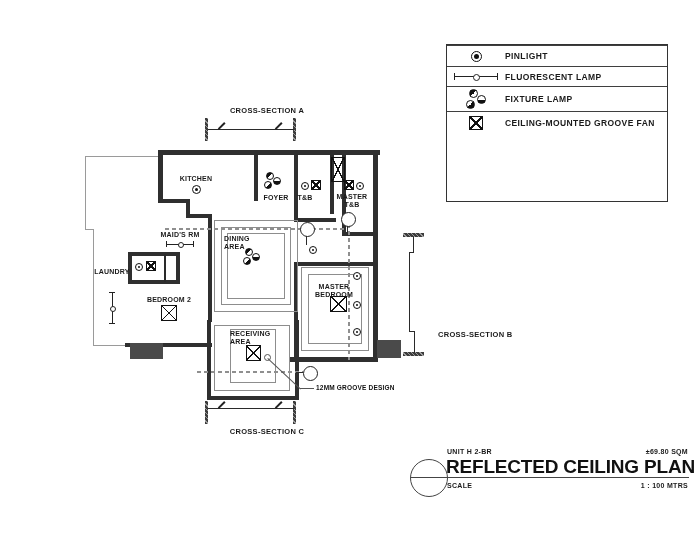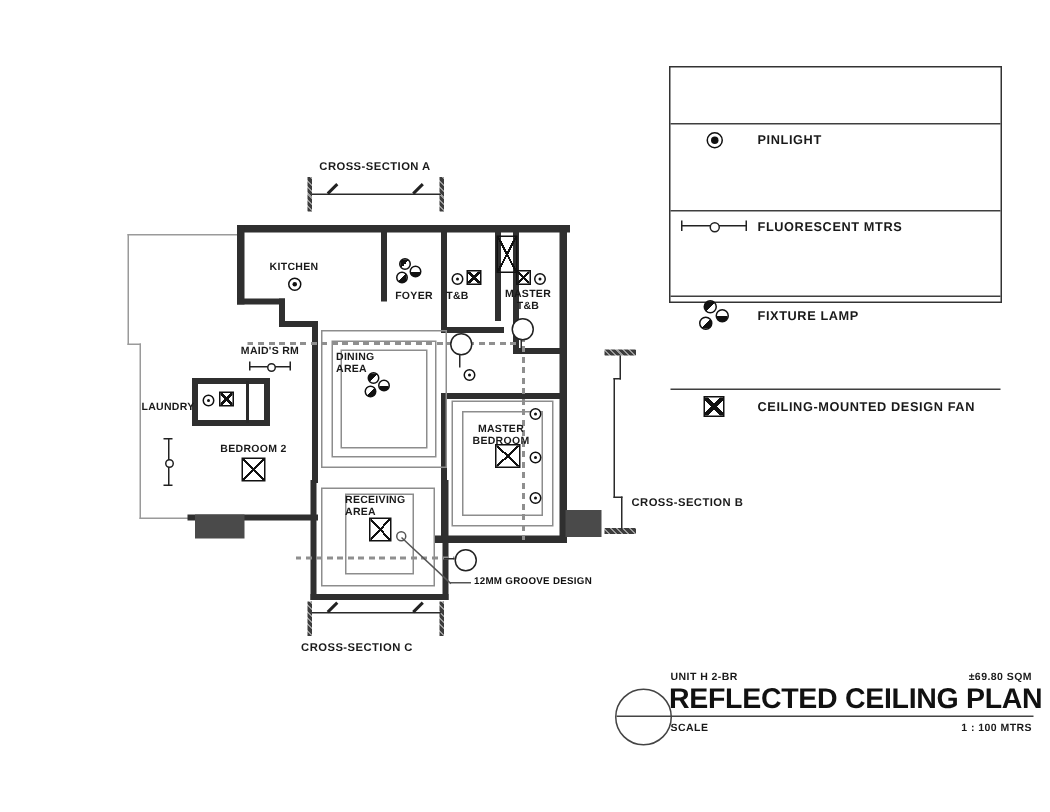--- a/index.html
+++ b/index.html
@@ -10,21 +10,21 @@
   .darkblk{position:absolute;background:#4a4a4a;}
   .gline{position:absolute;background:#9a9a9a;}
   .thin{position:absolute;background:#2a2a2a;}
   .tray{position:absolute;border:1px solid #8d8d8d;}
   .dashh{position:absolute;height:2px;background:repeating-linear-gradient(90deg,#8f8f8f 0 4px,transparent 4px 7px);}
   .dashv{position:absolute;width:2px;background:repeating-linear-gradient(180deg,#8f8f8f 0 4px,transparent 4px 7px);}
   .sbar{position:absolute;background:repeating-linear-gradient(45deg,#3c3c3c 0 2px,#9b9b9b 2px 3px);}
   .tick{position:absolute;width:9px;height:1.5px;background:#222;transform:rotate(-45deg);}
   .lbl{position:absolute;font-size:7px;line-height:1.18;font-weight:700;letter-spacing:.2px;
        text-align:center;white-space:pre-line;color:#1a1a1a;}
-  .seclbl{position:absolute;font-size:7.5px;font-weight:700;letter-spacing:.3px;color:#1a1a1a;white-space:nowrap;}
+  .seclbl{position:absolute;font-size:7.5px;font-weight:700;letter-spacing:.3px;color:#1a1a1a;white-space:nowrap;margin-left:17px;}
   .pin{position:absolute;border:1px solid #111;border-radius:50%;background:#fff;}
   .pin::after{content:"";position:absolute;inset:2px;background:#111;border-radius:50%;}
   .fan{position:absolute;border:1px solid #111;background:
        linear-gradient(45deg,transparent 42%,#111 42% 58%,transparent 58%),
        linear-gradient(-45deg,transparent 42%,#111 42% 58%,transparent 58%);}
   .sfx{position:absolute;border:1.5px solid #111;background:
        linear-gradient(to top right,transparent calc(50% - .7px),#111 calc(50% - .7px) calc(50% + .7px),transparent calc(50% + .7px)),
        linear-gradient(to bottom right,transparent calc(50% - .7px),#111 calc(50% - .7px) calc(50% + .7px),transparent calc(50% + .7px));}
   .hlamp{position:absolute;}
   .hc{position:absolute;border-radius:50%;border:1px solid #111;}
@@ -33,21 +33,21 @@
   .hc3{background:linear-gradient(0deg,#111 50%,#fff 50%);}
   .fluo{position:absolute;}
   .fluo .bar{position:absolute;background:#222;}
   .fluo .dot{position:absolute;border:1px solid #222;border-radius:50%;background:#fff;}
   .bub{position:absolute;border:1px solid #222;border-radius:50%;background:#fff;}
   .leader{position:absolute;background:#555;height:1px;transform-origin:0 0;}
   
   #legend{position:absolute;left:446px;top:44px;width:222px;height:158px;border:1.5px solid #333;box-sizing:border-box;background:#fff;}
   #legend .hdr{height:27px;display:flex;align-items:center;padding-left:9px;
                font-size:15px;letter-spacing:3px;color:#222;font-weight:400;}
-  .lrow{display:flex;align-items:center;border-top:1px solid #3f3f3f;box-sizing:border-box;margin-top:37px;}
+  .lrow{display:flex;align-items:center;border-top:1px solid #3f3f3f;box-sizing:border-box;}
   .licon{width:58px;display:flex;justify-content:center;align-items:center;position:relative;height:100%;}
   .llab{font-size:8.5px;font-weight:600;letter-spacing:.4px;color:#1a1a1a;white-space:nowrap;}
   
   .tb-small{position:absolute;font-size:7px;font-weight:700;letter-spacing:.3px;color:#1a1a1a;}
   #tb-title{position:absolute;left:446px;top:456px;font-size:19px;font-weight:700;letter-spacing:-.2px;color:#111;white-space:nowrap;}
   #tb-circle{position:absolute;left:410px;top:459px;width:36px;height:36px;border:1px solid #444;border-radius:50%;}
   .right{text-align:right;}
 </style>
 </head>
 <body>
@@ -117,21 +117,21 @@
   <div class="thin" style="left:409px;top:252px;width:1px;height:80px;"></div>
   <div class="thin" style="left:409px;top:331px;width:6px;height:1px;"></div>
   <div class="thin" style="left:414px;top:331px;width:1px;height:22px;"></div>
   <div class="seclbl" style="left:421px;top:330px;">CROSS-SECTION B</div>
 
   <div class="sbar" style="left:205px;top:401px;width:3px;height:23px;"></div>
   <div class="sbar" style="left:293px;top:401px;width:3px;height:23px;"></div>
   <div class="thin" style="left:208px;top:408px;width:86px;height:1px;"></div>
   <div class="tick" style="left:217px;top:404px;"></div>
   <div class="tick" style="left:274px;top:404px;"></div>
-  <div class="seclbl" style="left:188px;top:427px;width:100px;text-align:center;">CROSS-SECTION C</div>
+  <div class="seclbl" style="left:200px;top:427px;width:100px;text-align:center;">CROSS-SECTION C</div>
 
   <div class="lbl" style="left:166px;top:175px;width:60px;">KITCHEN</div>
   <div class="pin" style="left:192px;top:185px;width:7px;height:7px;"></div>
 
   <div class="hlamp" style="left:264px;top:172px;width:18px;height:18px;">
     <span class="hc hc1" style="left:2px;top:0;width:6px;height:6px;"></span>
     <span class="hc hc2" style="left:0;top:9px;width:6px;height:6px;"></span>
     <span class="hc hc3" style="left:9px;top:5px;width:6px;height:6px;"></span>
   </div>
   <div class="lbl" style="left:258px;top:194px;width:36px;">FOYER</div>
@@ -207,37 +207,37 @@
     </div>
     <div class="lrow" style="height:20px;">
       <div class="licon">
         <span class="fluo" style="position:relative;width:44px;height:9px;display:inline-block;">
           <span class="bar" style="left:0;top:1px;width:1px;height:7px;"></span>
           <span class="bar" style="left:0;top:4px;width:44px;height:1px;"></span>
           <span class="bar" style="left:43px;top:1px;width:1px;height:7px;"></span>
           <span class="dot" style="left:19px;top:2px;width:5px;height:5px;"></span>
         </span>
       </div>
-      <div class="llab">FLUORESCENT MTRS</div>
+      <div class="llab">FLUORESCENT LAMP</div>
     </div>
     <div class="lrow" style="height:25px;">
       <div class="licon">
         <span class="hlamp" style="position:relative;width:21px;height:21px;display:inline-block;">
           <span class="hc hc1" style="left:3px;top:0;width:7px;height:7px;"></span>
           <span class="hc hc2" style="left:0;top:11px;width:7px;height:7px;"></span>
           <span class="hc hc3" style="left:11px;top:6px;width:7px;height:7px;"></span>
         </span>
       </div>
       <div class="llab">FIXTURE LAMP</div>
     </div>
     <div class="lrow" style="height:22px;">
       <div class="licon">
         <span class="fan" style="position:relative;width:12px;height:12px;display:inline-block;"></span>
       </div>
-      <div class="llab">CEILING-MOUNTED DESIGN FAN</div>
+      <div class="llab">CEILING-MOUNTED GROOVE FAN</div>
     </div>
   </div>
 
   <div id="tb-circle"></div>
   <div class="thin" style="left:411px;top:477px;width:278px;height:1px;background:#444;"></div>
   <div class="tb-small" style="left:447px;top:448px;">UNIT H 2-BR</div>
   <div class="tb-small right" style="left:560px;top:448px;width:128px;">±69.80 SQM</div>
   <div id="tb-title">REFLECTED CEILING PLAN</div>
   <div class="tb-small" style="left:447px;top:482px;">SCALE</div>
   <div class="tb-small right" style="left:560px;top:482px;width:128px;">1 : 100 MTRS</div>

